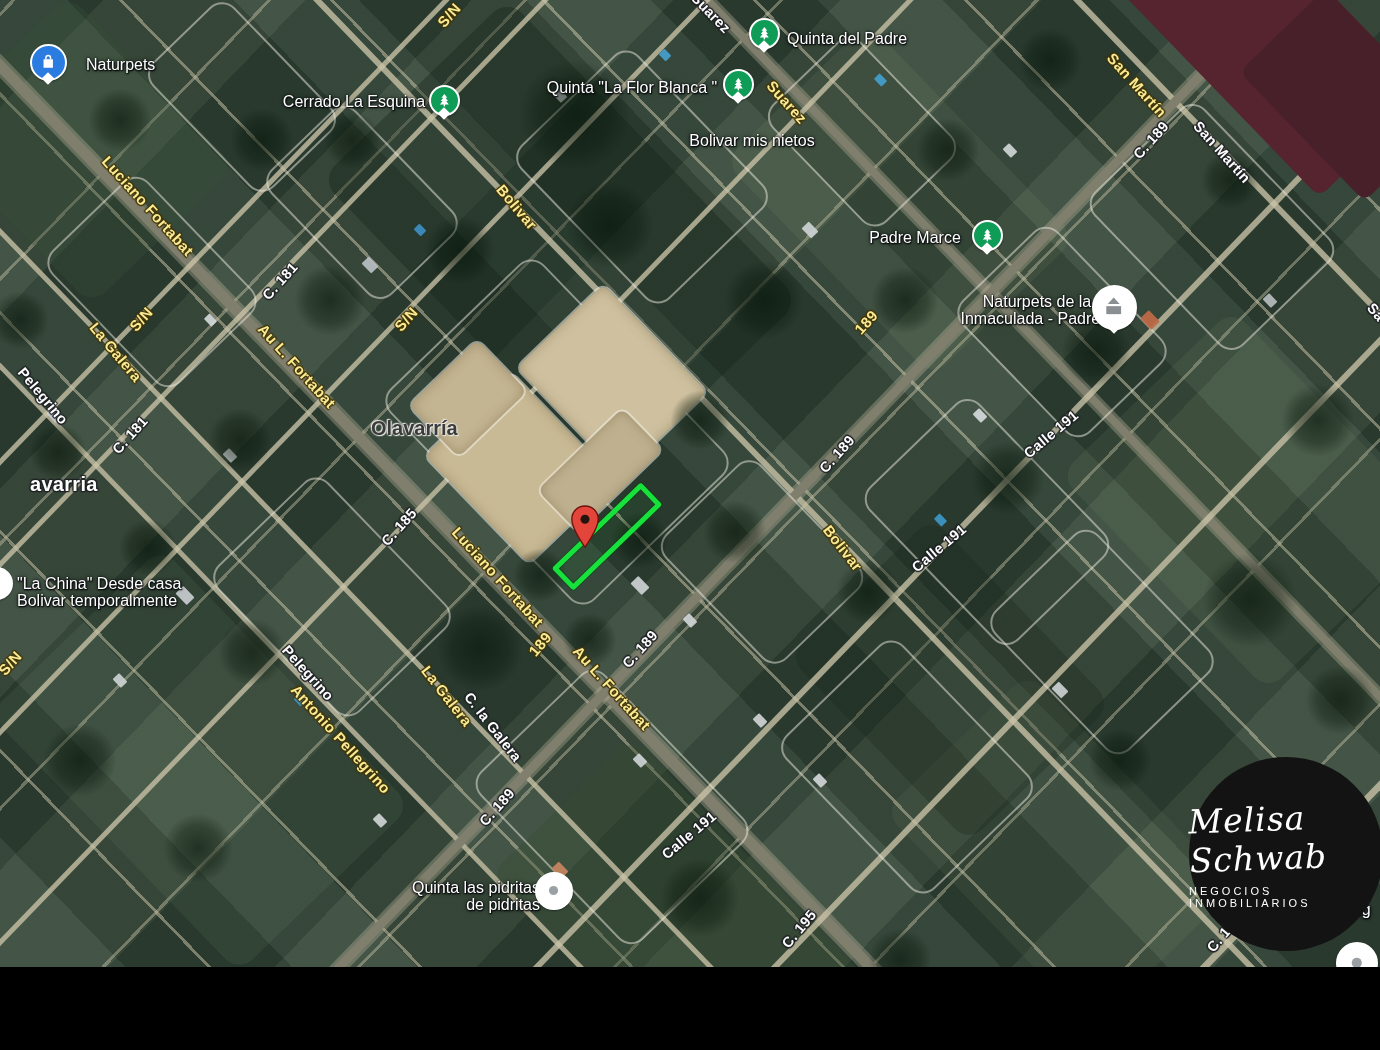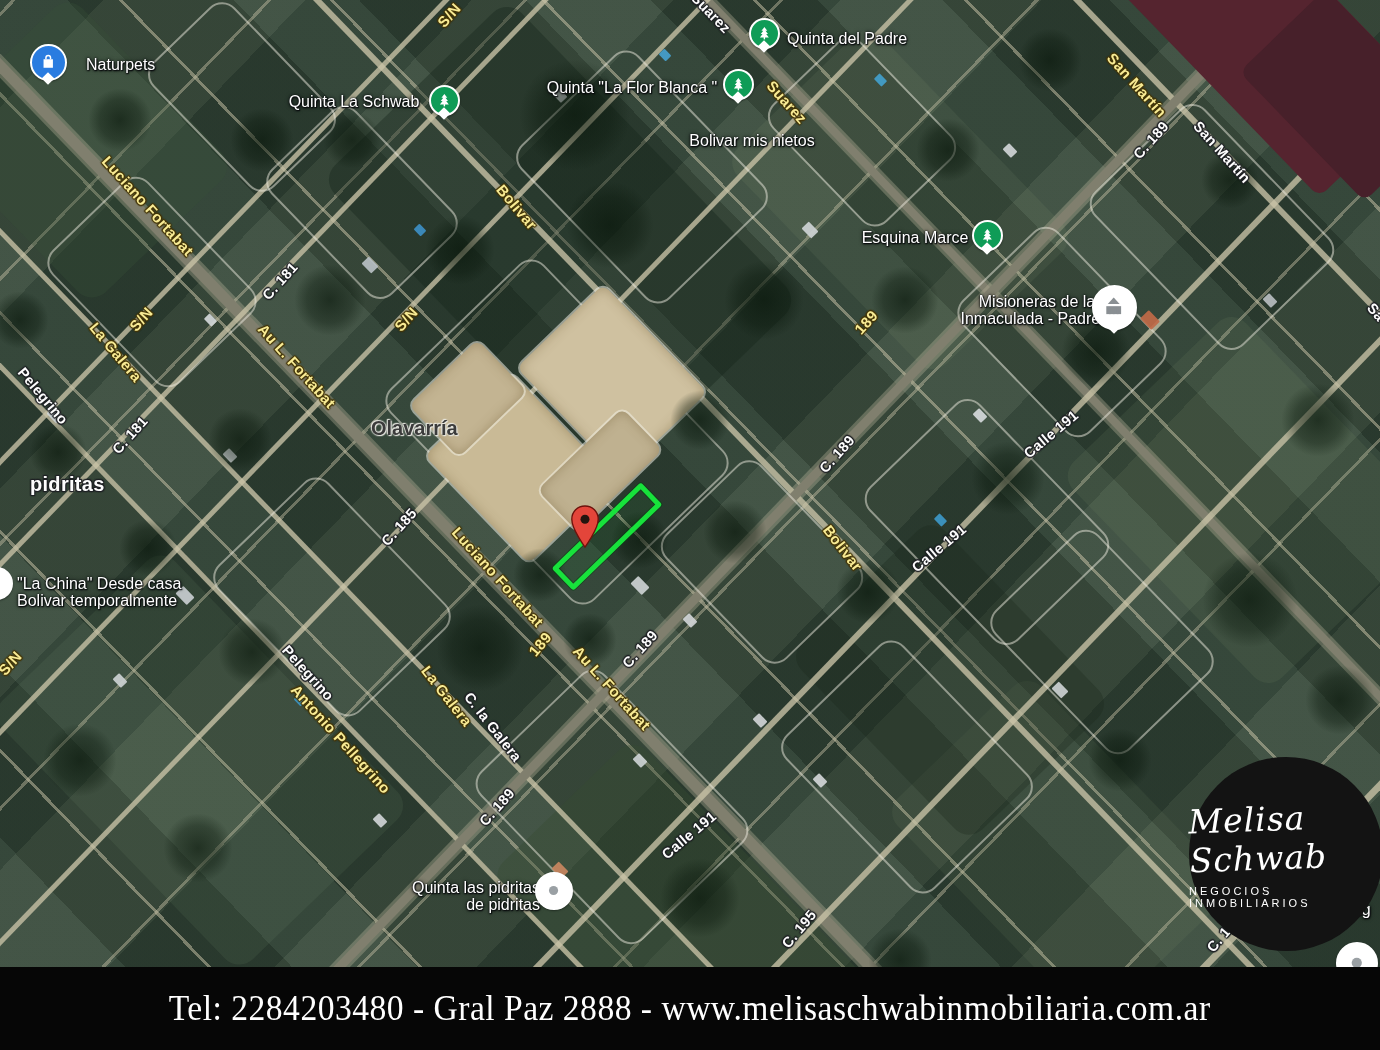--- a/index.html
+++ b/index.html
@@ -181,42 +181,42 @@
       <div class="lbl yellow" style="left: 843px; top: 548px; transform: translate(-50%, -50%) rotate(52deg);">Bolivar</div>
       <div class="lbl yellow" style="left: 787px; top: 102px; transform: translate(-50%, -50%) rotate(48deg);">Suarez</div>
       <div class="lbl yellow" style="left: 1137px; top: 85px; transform: translate(-50%, -50%) rotate(48deg);">San Martín</div>
       <div class="lbl yellow" style="left: 866px; top: 322px; transform: translate(-50%, -50%) rotate(-48deg);">189</div>
       <div class="lbl yellow" style="left: 540px; top: 644px; transform: translate(-50%, -50%) rotate(-50deg);">189</div>
       <div class="lbl yellow" style="left: 449px; top: 15px; transform: translate(-50%, -50%) rotate(-48deg);">S/N</div>
       <div class="lbl yellow" style="left: 141px; top: 319px; transform: translate(-50%, -50%) rotate(-48deg);">S/N</div>
       <div class="lbl yellow" style="left: 406px; top: 319px; transform: translate(-50%, -50%) rotate(-48deg);">S/N</div>
       <div class="lbl yellow" style="left: 10px; top: 663px; transform: translate(-50%, -50%) rotate(-48deg);">S/N</div>
       <div class="lbl dark" style="left: 371px; top: 428px; transform: translate(0px, -50%); font-size: 20px;">Olavarría</div>
-      <div class="lbl white" style="left: 30px; top: 484px; transform: translate(0px, -50%); font-size: 20px;">pidritas</div>
+      <div class="lbl white" style="left: 30px; top: 484px; transform: translate(0px, -50%); font-size: 20px;">avarria</div>
       <div id="parcel" style="left: 545px; top: 520.5px; width: 114px; height: 21px; transform: rotate(-44deg);"></div>
 
     <div id="pin" style="left: 567px; top: 504px;">
       <svg viewBox="0 0 24 30" width="36" height="46">
         <path d="M12 1C7 1 3.2 4.8 3.2 9.8c0 6.6 8.8 18.6 8.8 18.6s8.8-12 8.8-18.6C20.8 4.8 17 1 12 1z" fill="#e3453a" stroke="#6d120c" stroke-width="0.9"></path>
         <circle cx="12" cy="9.8" r="3" fill="#24150f"></circle>
       </svg>
     </div>
 
     <div class="lbl poi left" style="left: 86px; top: 64px; transform: translate(0px, -50%);">
         <div>Naturpets</div>
       </div>
       <div class="poi-icon" style="left: 29.5px; top: 43.5px; width: 37px; height: 37px; background: rgb(42, 124, 224); border: 2.5px solid rgb(255, 255, 255); box-shadow: rgba(0, 0, 0, 0.4) 0px 1px 2px;">
         <svg viewBox="0 0 24 24">
           <path d="M6.5 8.5h11v10h-11z" fill="#fff"></path>
           <path d="M9.3 8.5V6.8a2.7 2.7 0 015.4 0v1.7" stroke="#fff" fill="none" stroke-width="1.7"></path>
         </svg>
         <div class="tail"></div>
       </div>
       <div class="lbl poi center" style="left: 354px; top: 101px; transform: translate(-50%, -50%);">
-        <div>Quinta La Schwab</div>
+        <div>Cerrado La Esquina</div>
       </div>
       <div class="poi-icon" style="left: 428.5px; top: 84.5px; width: 31px; height: 31px; background: rgb(15, 156, 87); border: 2.5px solid rgb(255, 255, 255); box-shadow: rgba(0, 0, 0, 0.4) 0px 1px 2px;">
         <svg viewBox="0 0 24 24">
           <path d="M12 3l4.2 5.4h-2.6l3.6 4.6h-2.6l3.8 4.8H5.6l3.8-4.8H6.8l3.6-4.6H7.8z" fill="#fff"></path>
           <rect x="11" y="17" width="2" height="3.6" fill="#fff"></rect>
         </svg>
         <div class="tail"></div>
       </div>
       <div class="lbl poi center" style="left: 632px; top: 87px; transform: translate(-50%, -50%);">
         <div>Quinta "La Flor Blanca "</div>
@@ -235,31 +235,31 @@
         <svg viewBox="0 0 24 24">
           <path d="M12 3l4.2 5.4h-2.6l3.6 4.6h-2.6l3.8 4.8H5.6l3.8-4.8H6.8l3.6-4.6H7.8z" fill="#fff"></path>
           <rect x="11" y="17" width="2" height="3.6" fill="#fff"></rect>
         </svg>
         <div class="tail"></div>
       </div>
       <div class="lbl poi center" style="left: 752px; top: 140px; transform: translate(-50%, -50%);">
         <div>Bolivar mis nietos</div>
       </div>
       <div class="lbl poi center" style="left: 915px; top: 237px; transform: translate(-50%, -50%);">
-        <div>Esquina Marce</div>
+        <div>Padre Marce</div>
       </div>
       <div class="poi-icon" style="left: 971.5px; top: 219.5px; width: 31px; height: 31px; background: rgb(15, 156, 87); border: 2.5px solid rgb(255, 255, 255); box-shadow: rgba(0, 0, 0, 0.4) 0px 1px 2px;">
         <svg viewBox="0 0 24 24">
           <path d="M12 3l4.2 5.4h-2.6l3.6 4.6h-2.6l3.8 4.8H5.6l3.8-4.8H6.8l3.6-4.6H7.8z" fill="#fff"></path>
           <rect x="11" y="17" width="2" height="3.6" fill="#fff"></rect>
         </svg>
         <div class="tail"></div>
       </div>
       <div class="lbl poi center" style="left: 1037px; top: 310px; transform: translate(-50%, -50%);">
-        <div>Misioneras de la</div>
+        <div>Naturpets de la</div>
         <div>Inmaculada -  Padre...</div>
       </div>
       <div class="poi-icon" style="left: 1091.5px; top: 284.5px; width: 45px; height: 45px; background: rgb(255, 255, 255); border: 2.5px solid rgb(255, 255, 255); box-shadow: rgba(0, 0, 0, 0.4) 0px 1px 2px;">
         <svg viewBox="0 0 24 24" fill="#8a8f93">
           <path d="M5 11.5h14V19H5z"></path>
           <path d="M12 3.2l5.6 6.3H6.4z"></path>
           <rect x="11.2" y="4.6" width="1.6" height="3.4"></rect>
           <rect x="7.5" y="13" width="1.6" height="6"></rect>
           <rect x="11.2" y="13" width="1.6" height="6"></rect>
           <rect x="14.9" y="13" width="1.6" height="6"></rect>
@@ -294,16 +294,13 @@
         <svg viewBox="0 0 24 24">
           <circle cx="12" cy="12" r="5.2" fill="#9aa0a4"></circle>
         </svg>
       </div>
       <div id="logo">
       <span class="script">Melisa Schwab</span>
       <span class="tag">NEGOCIOS INMOBILIARIOS</span>
     </div>
   </div>
 
-  <div id="footer">
-    <span>Tel: 2284203480 - Gral Paz 2888 - www.melisaschwabinmobiliaria.com.ar</span>
-  </div>
 </div>
 
 </body></html>

